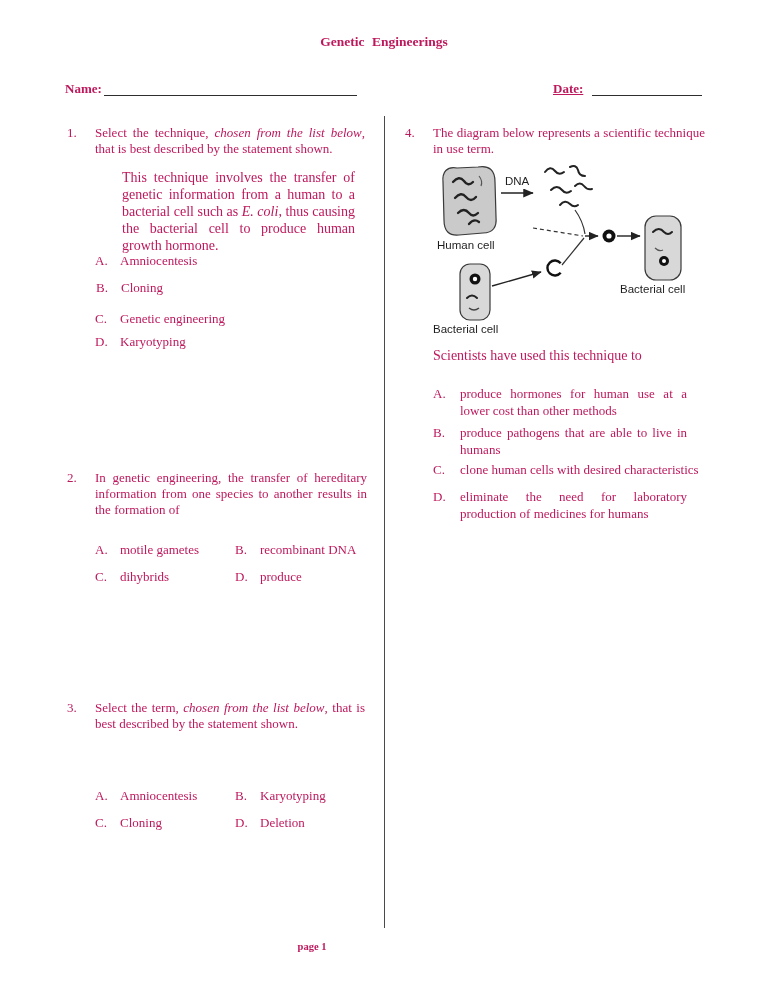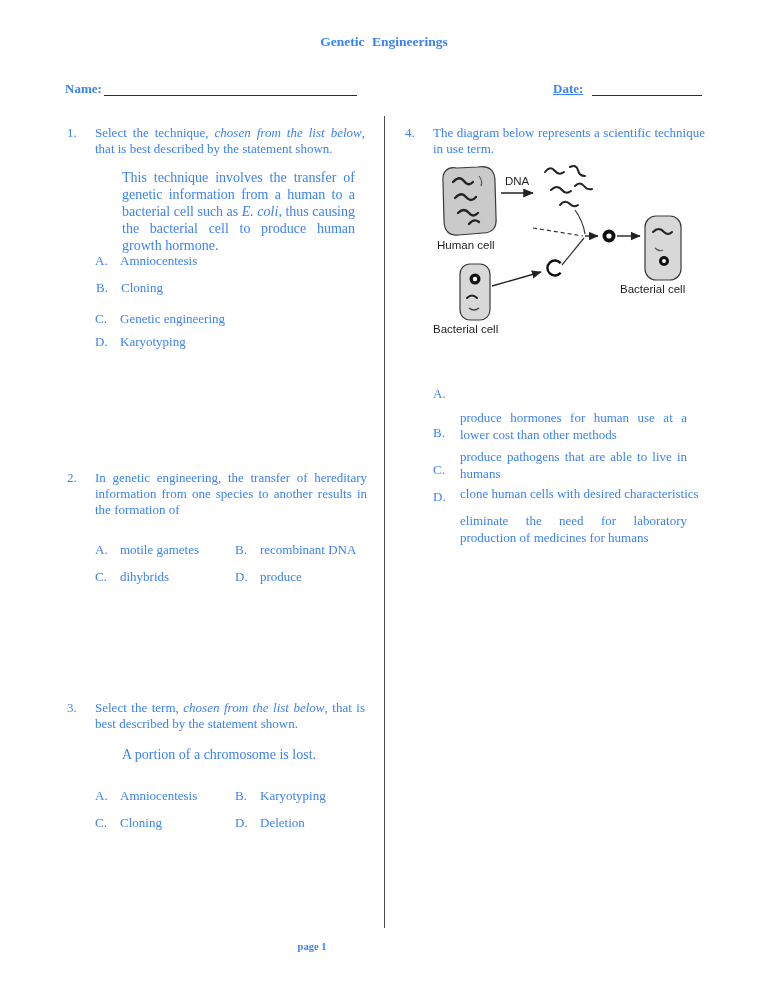--- a/index.html
+++ b/index.html
@@ -1,39 +1,39 @@
 <!DOCTYPE html>
 <html><head>
 <meta charset="utf-8">
 <style>
   * { margin:0; padding:0; box-sizing:border-box; }
   html,body { background:#ffffff; }
   .page {
     position:relative; width:768px; height:994px; margin:0 auto;
-    background:#ffffff; font-family:"Liberation Serif", serif; color:#3b82f6;
+    background:#ffffff; font-family:"Liberation Serif", serif; color:#be185d;
     overflow:hidden;
   }
   .abs { position:absolute; }
   .title {
     top:34px; left:0; width:768px; text-align:center;
     font-weight:bold; font-size:13.5px; word-spacing:4px;
   }
   .fieldlabel { font-weight:bold; font-size:13px; }
   .fline { border-top:1px solid #2e2e2e; height:0; }
   .divider { width:1px; background:#4a4a4a; }
   .q { font-size:13px; line-height:1.22; text-align:justify; }
   .qnum { position:absolute; left:-28px; top:0; text-align:left; }
   .stmt { font-size:14px; line-height:1.22; text-align:justify; }
   .choice { font-size:13px; line-height:1.22; }
   .choice .letter { display:inline-block; width:25px; }
   .gchoice { position:absolute; font-size:13px; line-height:1.22; white-space:nowrap; }
   .gchoice .letter { display:inline-block; width:25px; }
   .wchoice { font-size:13px; line-height:1.28; }
   .wchoice .letter { position:absolute; left:0; top:0; }
-  .wchoice .ctext { display:block; margin-left:27px; text-align:justify;margin-top:24px; }
+  .wchoice .ctext { display:block; margin-left:27px; text-align:justify; }
   .footer { top:941px; left:0; width:624px; text-align:center; font-weight:bold; font-size:10.5px; }
   .diaglabel { font-family:"Liberation Sans", sans-serif; font-size:11.5px; fill:#1e1e1e; }
   i { font-style:italic;margin-top:37px; }
 </style>
 </head>
 <body>
 
 <div class="page">
 
   <div class="abs title">Genetic Engineerings</div>
@@ -86,21 +86,20 @@
     <div class="gchoice" style="left:140px; top:27px;">
       <span class="letter">D.</span><span>produce</span>
     </div>
   </div>
 
   <div class="abs q" style="left:95px; top:700px; width:270px;">
     <span class="qnum">3.</span>
     <span>Select the term, </span><i>chosen from the list below</i><span>, that is best described by the statement shown.</span>
   </div>
 
-  <div class="abs stmt" style="left:122px; top:746px; width:233px; text-align:left;">A portion of a chromosome is lost.</div>
 
   <div class="abs" style="left:95px; top:788px; width:272px; height:54px;">
     <div class="gchoice" style="left:0; top:0;">
       <span class="letter">A.</span><span>Amniocentesis</span>
     </div>
     <div class="gchoice" style="left:140px; top:0;">
       <span class="letter">B.</span><span>Karyotyping</span>
     </div>
     <div class="gchoice" style="left:0; top:27px;">
       <span class="letter">C.</span><span>Cloning</span>
@@ -172,20 +171,21 @@
       <path d="M34,140 q5,-5 10,0" fill="none" stroke="#222" stroke-width="2" stroke-linecap="round"></path>
       <path d="M36,150 q5,4 10,0" fill="none" stroke="#444" stroke-width="1.4"></path>
     </g>
     <line x1="59" y1="128" x2="108" y2="114" stroke="#222" stroke-width="1.4" marker-end="url(#arw)"></line>
 
     <text class="diaglabel" x="4" y="91">Human cell</text>
     <text class="diaglabel" x="0" y="175">Bacterial cell</text>
     <text class="diaglabel" x="187" y="135">Bacterial cell</text>
   </svg>
 
+  <div class="abs stmt" style="left:433px; top:347px; width:272px; text-align:left;">Scientists have used this technique to</div>
 
   <div class="abs wchoice" style="left:433px; top:386px; width:254px;">
     <span class="letter">A.</span>
     <span class="ctext">produce hormones for human use at a lower cost than other methods</span>
   </div>
   <div class="abs wchoice" style="left:433px; top:425px; width:254px;">
     <span class="letter">B.</span>
     <span class="ctext">produce pathogens that are able to live in humans</span>
   </div>
   <div class="abs wchoice" style="left:433px; top:462px; width:274px;">

